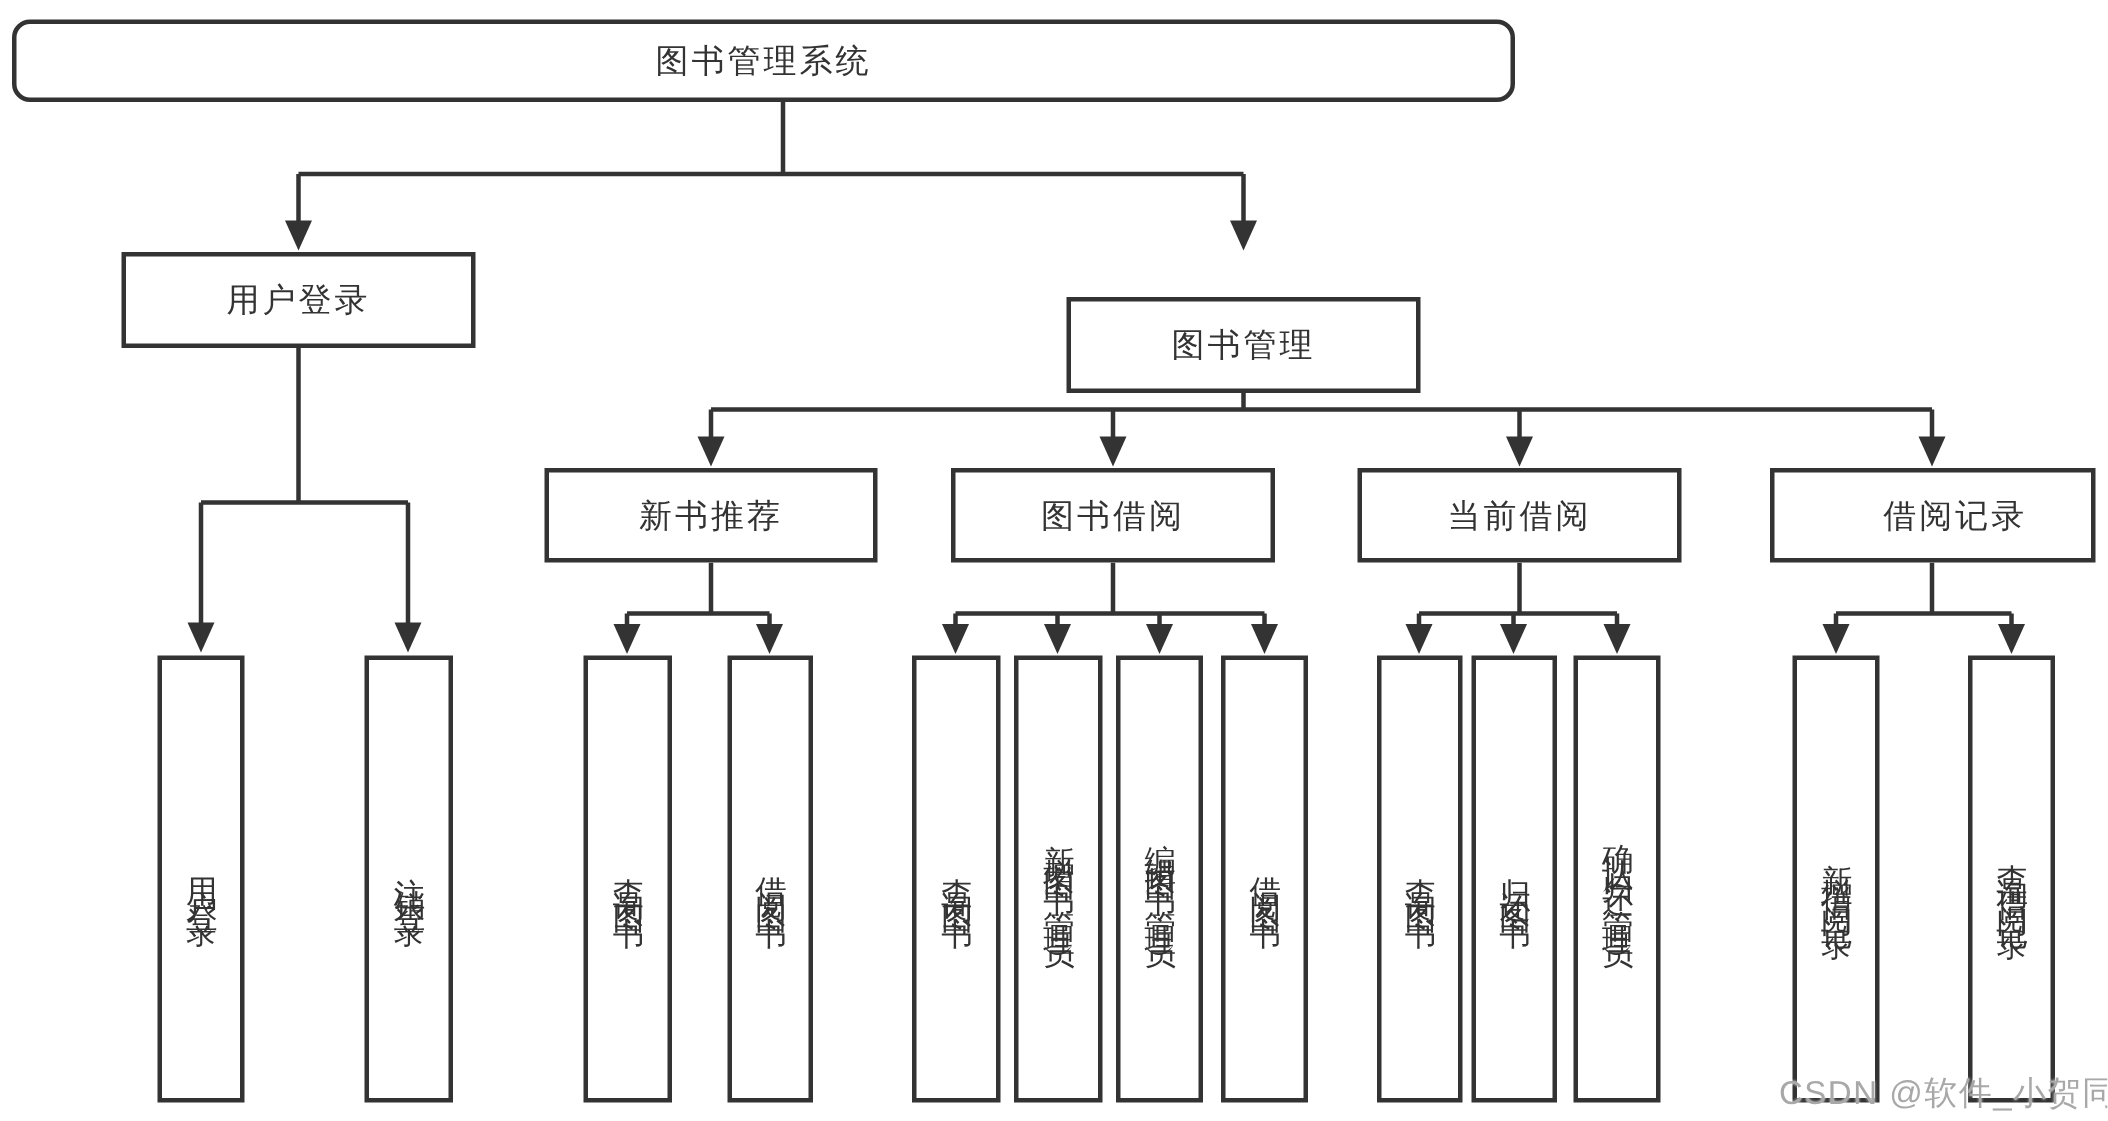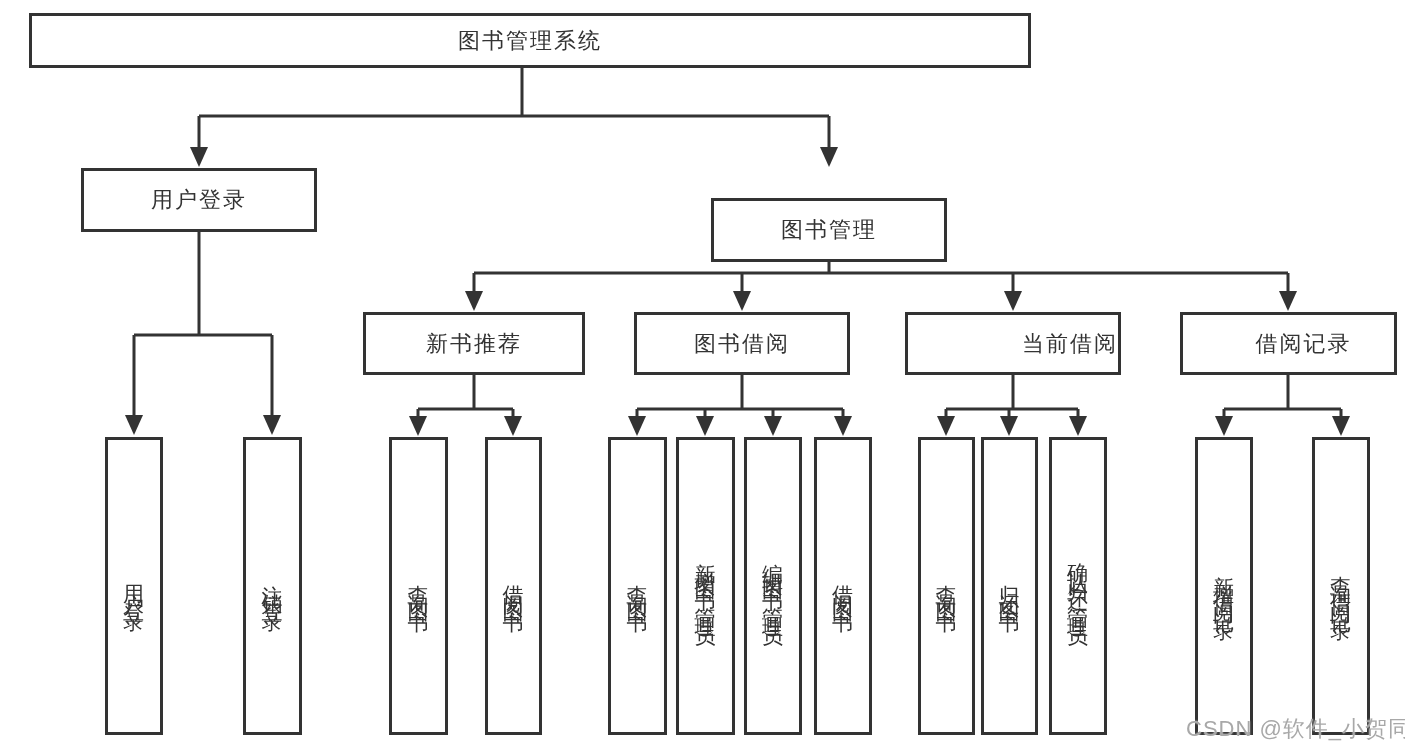--- a/index.html
+++ b/index.html
@@ -86,38 +86,38 @@
       <polygon points="764,416 782,416 773,436"></polygon>
       <polygon points="834,416 852,416 843,436"></polygon>
       <polygon points="937,416 955,416 946,436"></polygon>
       <polygon points="1000,416 1018,416 1009,436"></polygon>
       <polygon points="1069,416 1087,416 1078,436"></polygon>
       <polygon points="1215,416 1233,416 1224,436"></polygon>
       <polygon points="1332,416 1350,416 1341,436"></polygon>
     </g>
   </svg>
 
-  <div class="box" style="left:29px; top:13px; width:1002px; height:55px;">
+  <div class="box" style="left:8px; top:13px; width:1002px; height:55px;border-radius:12px;">
     <span class="h-label">图书管理系统</span>
   </div>
 
   <div class="box" style="left:81px; top:168px; width:236px; height:64px;">
     <span class="h-label">用户登录</span>
   </div>
   <div class="box" style="left:711px; top:168px; width:236px; height:64px;margin-top:30px;">
     <span class="h-label">图书管理</span>
   </div>
 
   <div class="box" style="left:363px; top:312px; width:222px; height:63px;">
     <span class="h-label">新书推荐</span>
   </div>
   <div class="box" style="left:634px; top:312px; width:216px; height:63px;">
     <span class="h-label">图书借阅</span>
   </div>
-  <div class="box" style="left:905px; top:312px; width:216px; height:63px;justify-content:flex-end;">
+  <div class="box" style="left:905px; top:312px; width:216px; height:63px;">
     <span class="h-label">当前借阅</span>
   </div>
   <div class="box" style="left:1180px; top:312px; width:217px; height:63px;padding-left:30px;">
     <span class="h-label">借阅记录</span>
   </div>
 
   <div class="box leaf" style="left:105px; top:437px; width:58px; height:298px;">
     <span>用户登录</span>
   </div>
   <div class="box leaf" style="left:243px; top:437px; width:59px; height:298px;">

